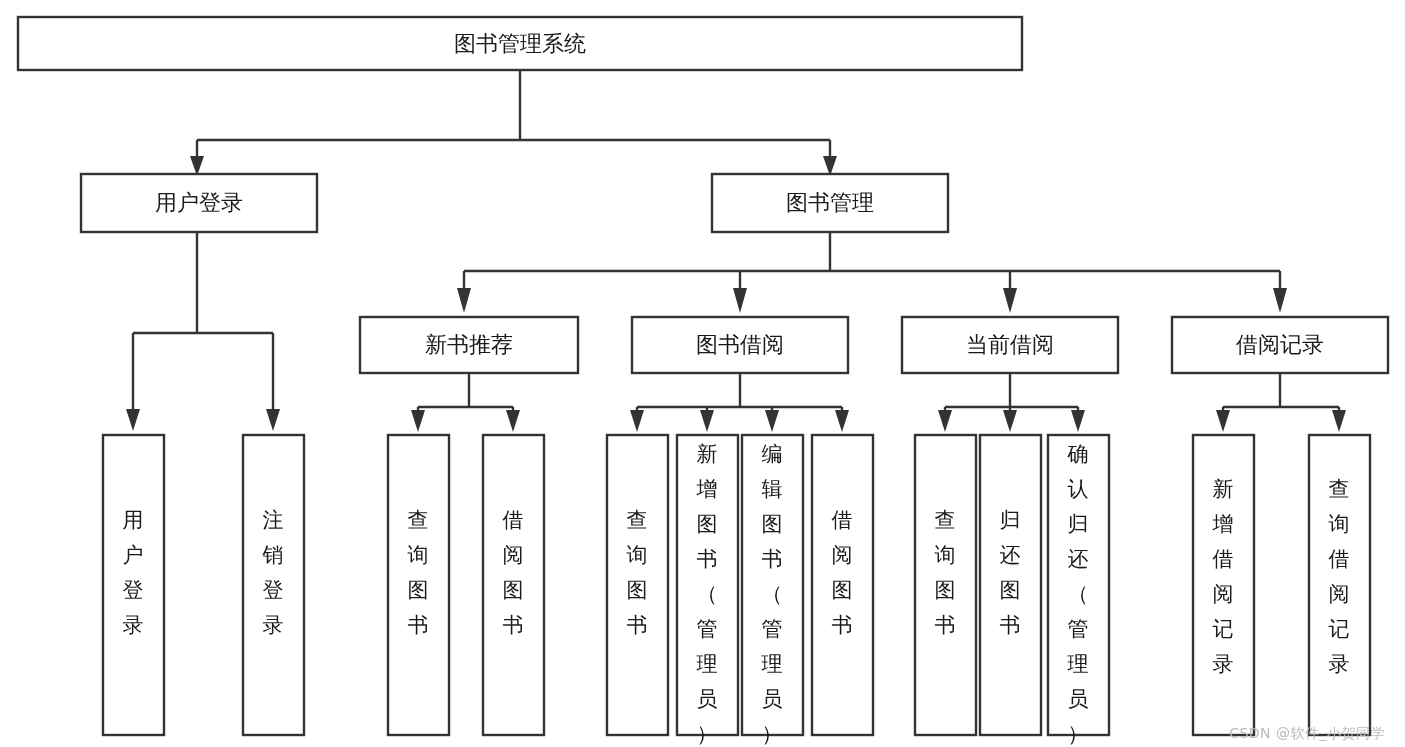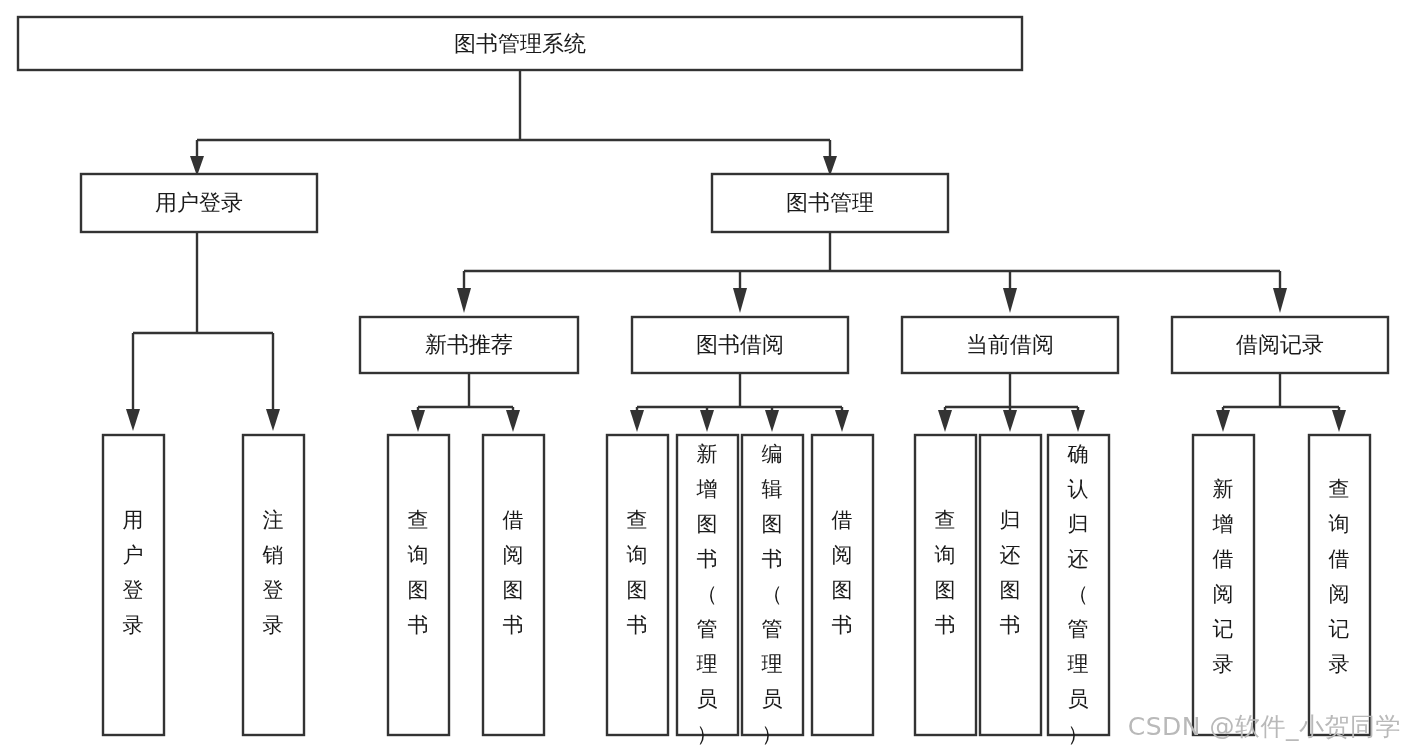--- a/index.html
+++ b/index.html
@@ -46,24 +46,24 @@
     stroke: #333333;
     stroke-width: 2.4;
     fill: none;
   }
   .arrow-head {
     fill: #333333;
     stroke: none;
   }
   .watermark {
     position: absolute;
-    right: 4px;
+    right: 20px;
     bottom: 4px;
     font-family: "DejaVu Sans", "Liberation Sans", sans-serif;
-    font-size: 25px;
+    font-size: 14px;
     color: #b9b9b9;
     letter-spacing: 0.5px;
     white-space: nowrap;
     user-select: none;
   }
 </style>
 </head>
 <body>
 
 <div id="diagram-root">

